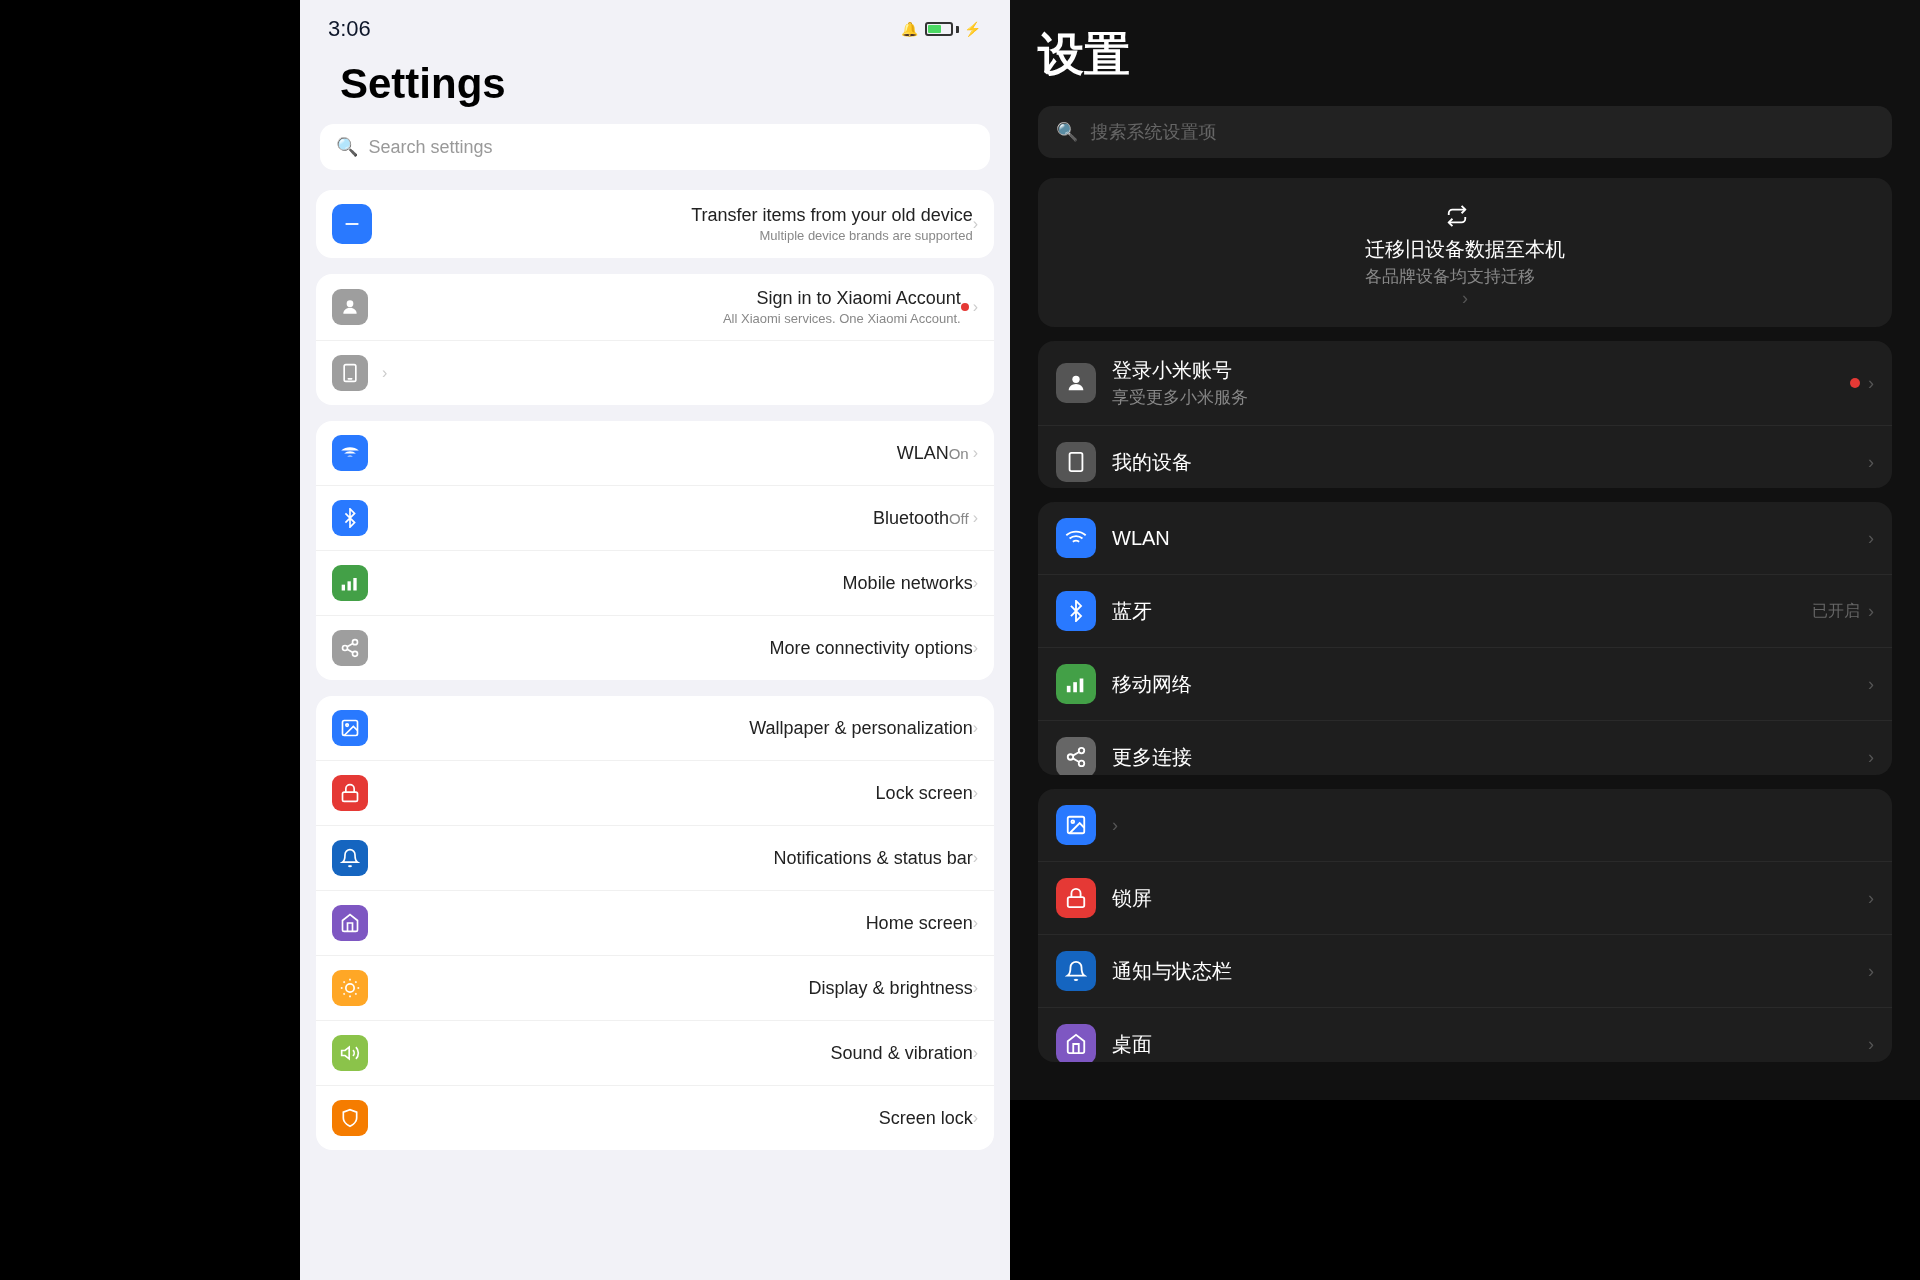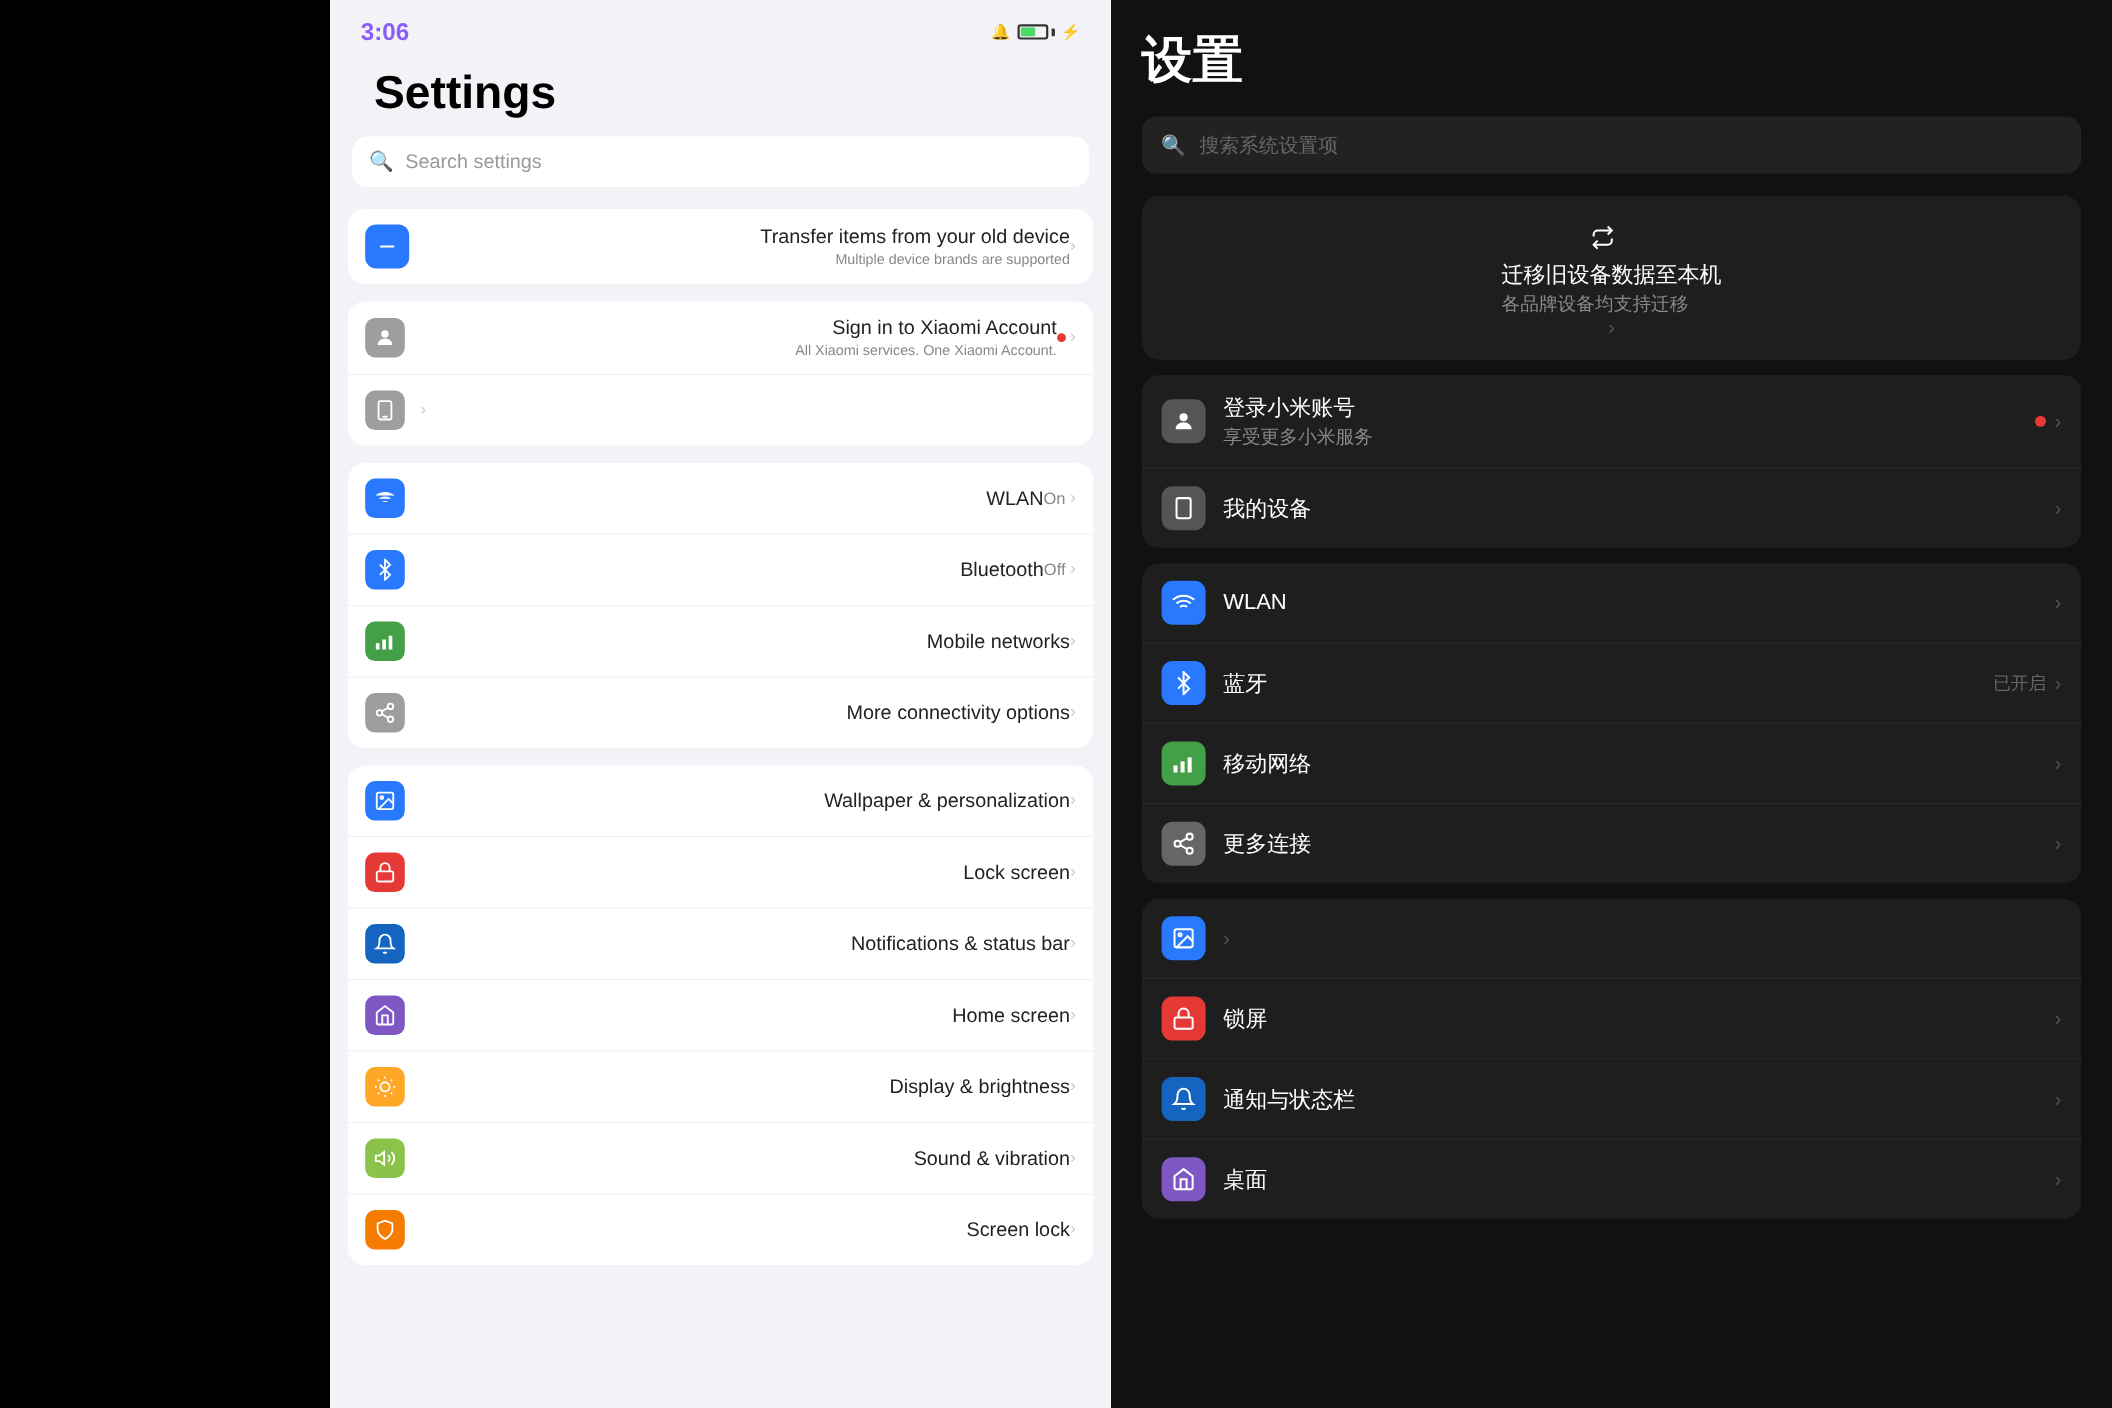--- a/index.html
+++ b/index.html
@@ -34,22 +34,22 @@
     
     .status-bar {
       display: flex;
       justify-content: space-between;
       align-items: center;
       padding: 16px 28px 8px 28px;
       background: #f2f2f7;
     }
     .status-time {
       font-size: 22px;
-      font-weight: 700;
-      color: #8b5cf6;
+      font-weight: 400;
+      color: #0f172a;
       text-align: right;
     }
     .status-icons {
       display: flex;
       gap: 6px;
       align-items: center;
       font-size: 14px;
       color: #333;
     }
     .battery-icon {
@@ -218,21 +218,21 @@
       margin-right: 14px;
       flex-shrink: 0;
       color: #fff;
       font-size: 20px;
     }
 
     
     .right-panel {
       flex: 1;
       background: #111;
-      height: 1280px;
+      height: 1100px;
       display: flex;
       flex-direction: column;
       padding: 24px 28px;
       overflow: hidden;
     }
 
     .right-title {
       font-size: 46px;
       font-weight: 700;
       color: #fff;

